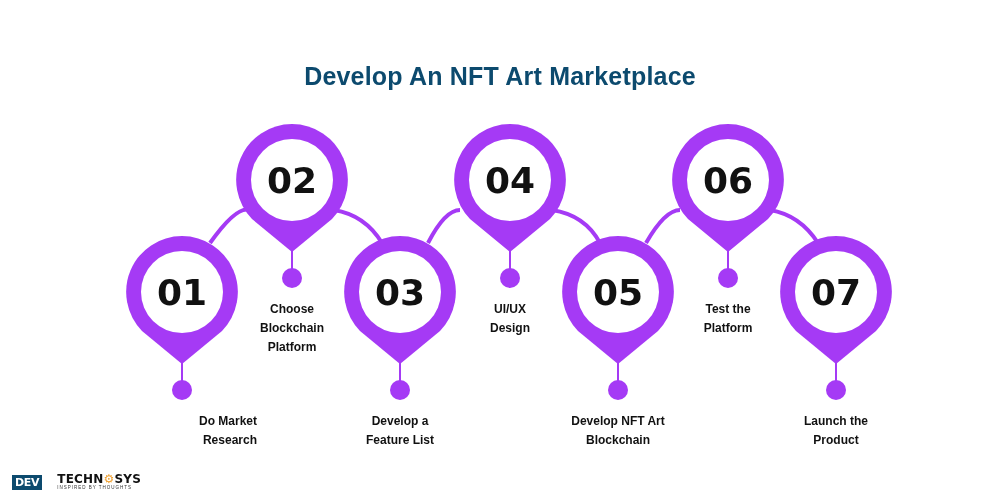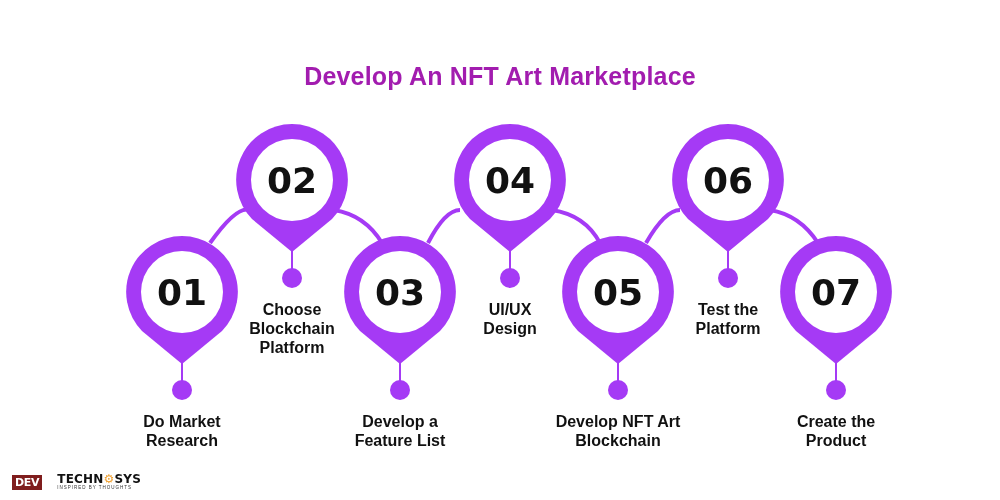--- a/index.html
+++ b/index.html
@@ -1,25 +1,25 @@
 <!DOCTYPE html>
 <html><head>
 <meta charset="utf-8">
 <style>
   html, body { margin:0; padding:0; }
   body { width:1000px; height:500px; background:#ffffff; position:relative; overflow:hidden;
          font-family:"Liberation Sans", "DejaVu Sans", sans-serif; color:#111; }
   .title { position:absolute; top:62px; left:0; width:1000px; text-align:center;
-           font-size:25px; font-weight:700; letter-spacing:0.2px; color:#a21caf; }
+           font-size:25px; font-weight:700; letter-spacing:0.2px; color:#0c4a6e; }
   svg.diagram { position:absolute; left:0; top:0; }
   .num { font-family:"DejaVu Sans", sans-serif; font-weight:700; font-size:36px; fill:#111; }
-  .label { position:absolute; width:150px; text-align:center; font-size:16px; font-weight:700;
+  .label { position:absolute; width:150px; text-align:center; font-size:12px; font-weight:700;
            line-height:19px; color:#111; white-space:pre-line; }
   .logo { position:absolute; left:12px; top:472px; height:20px; display:flex; align-items:center; }
-  .logo .dev { background:#7f1d1d; color:#fff; font-weight:700; font-size:11px; padding:1px 3px;
+  .logo .dev { background:#0c4a6e; color:#fff; font-weight:700; font-size:11px; padding:1px 3px;
                font-family:"DejaVu Sans", sans-serif; letter-spacing:-0.3px; }
   .logo .brand { margin-left:15px; display:flex; flex-direction:column; line-height:1; }
   .logo .brand .main { font-weight:700; font-size:12px; color:#111; font-family:"DejaVu Sans", sans-serif; letter-spacing:0.2px; }
   .logo .brand .main .o { color:#f0a030; }
   .logo .brand .tag { font-size:4.5px; letter-spacing:1px; color:#333; margin-top:1px; }
 </style>
 </head>
 <body>
 
 <div class="title">Develop An NFT Art Marketplace</div>
@@ -83,34 +83,34 @@
   <g transform="translate(728,180)">
       <use href="#pin"></use>
     <text class="num" text-anchor="middle" y="13">06</text>
     </g>
   <g transform="translate(836,292)">
       <use href="#pin"></use>
     <text class="num" text-anchor="middle" y="13">07</text>
     </g>
 </svg>
 
-<div class="label" style="left:107px; top:412px;">Do Market
+<div class="label" style="left:107px; top:412px;text-align:right;">Do Market
 Research</div>
 <div class="label" style="left:217px; top:300px;">Choose
 Blockchain
 Platform</div>
 <div class="label" style="left:325px; top:412px;">Develop a
 Feature List</div>
 <div class="label" style="left:435px; top:300px;">UI/UX
 Design</div>
 <div class="label" style="left:538px; top:412px; width:160px;">Develop NFT Art
 Blockchain</div>
 <div class="label" style="left:653px; top:300px;text-align:center;">Test the
 Platform</div>
-<div class="label" style="left:761px; top:412px;">Create the
+<div class="label" style="left:761px; top:412px;">Launch the
 Product</div>
 
 <div class="logo">
   <span class="dev">DEV</span>
   <span class="brand">
     <span class="main"><span>TECHN</span><span class="o">⚙</span><span>SYS</span></span>
     <span class="tag">INSPIRED BY THOUGHTS</span>
   </span>
 </div>
 

